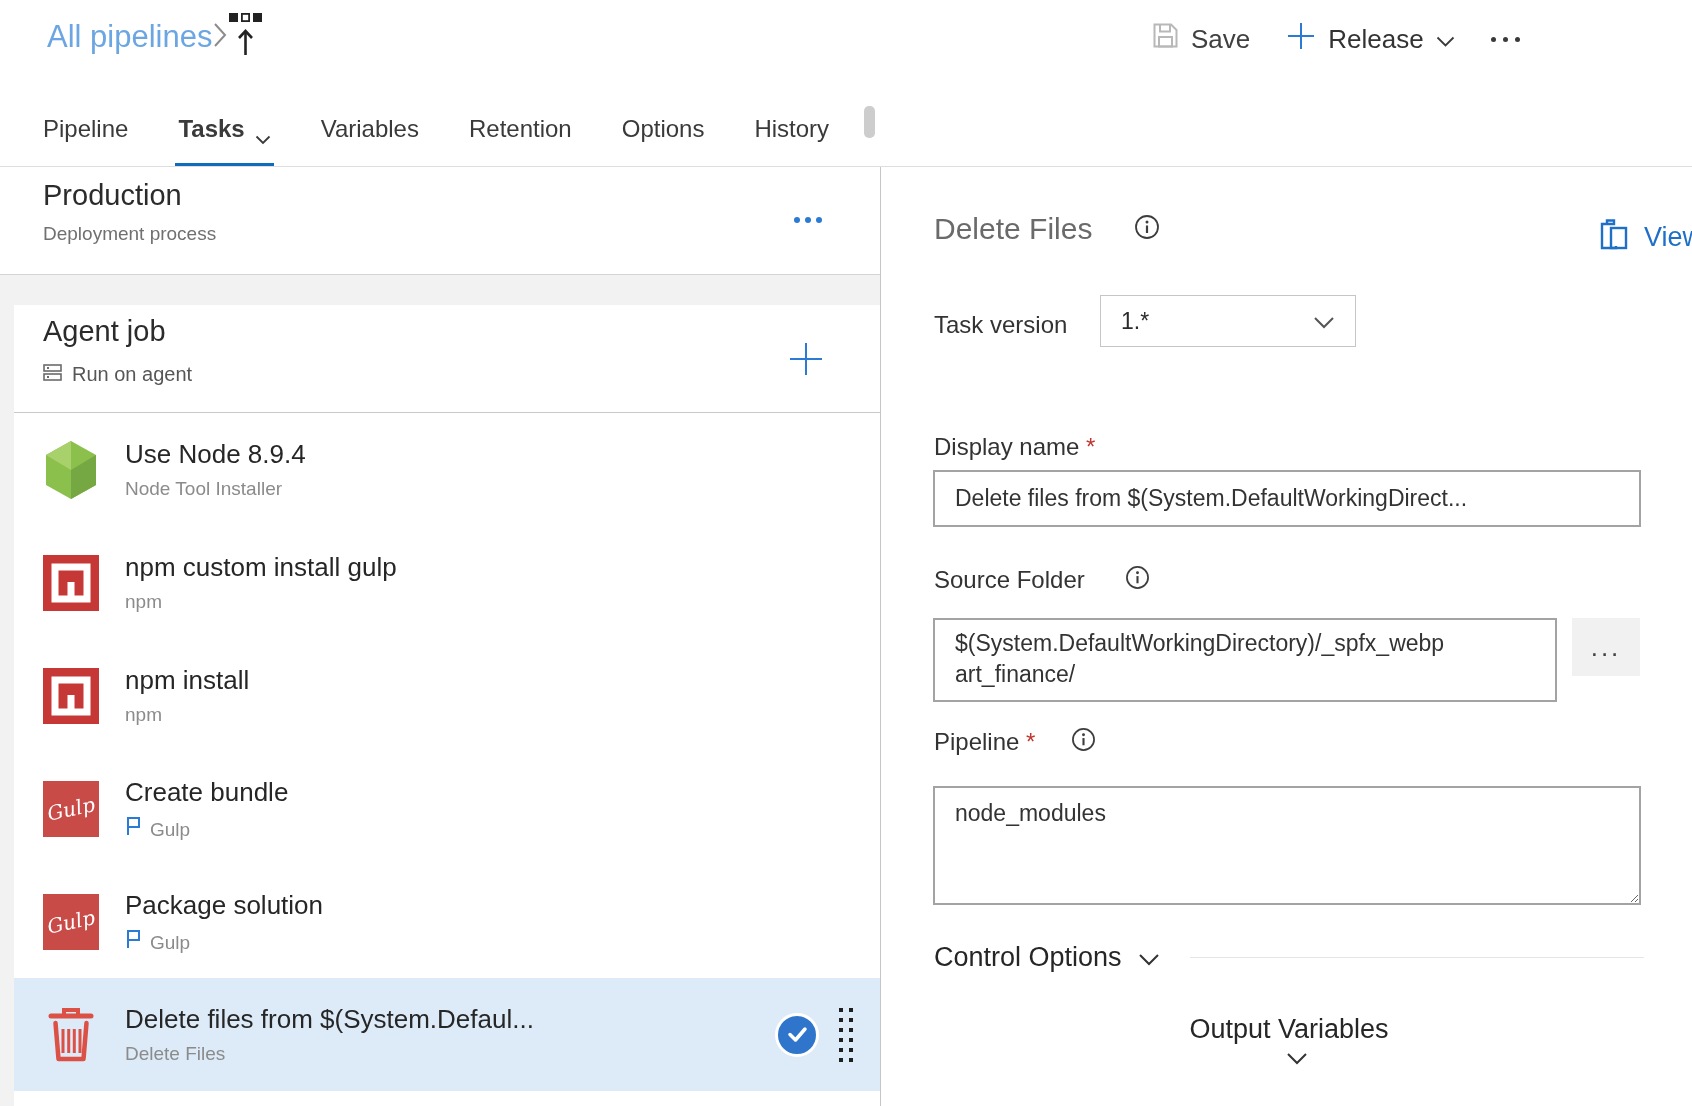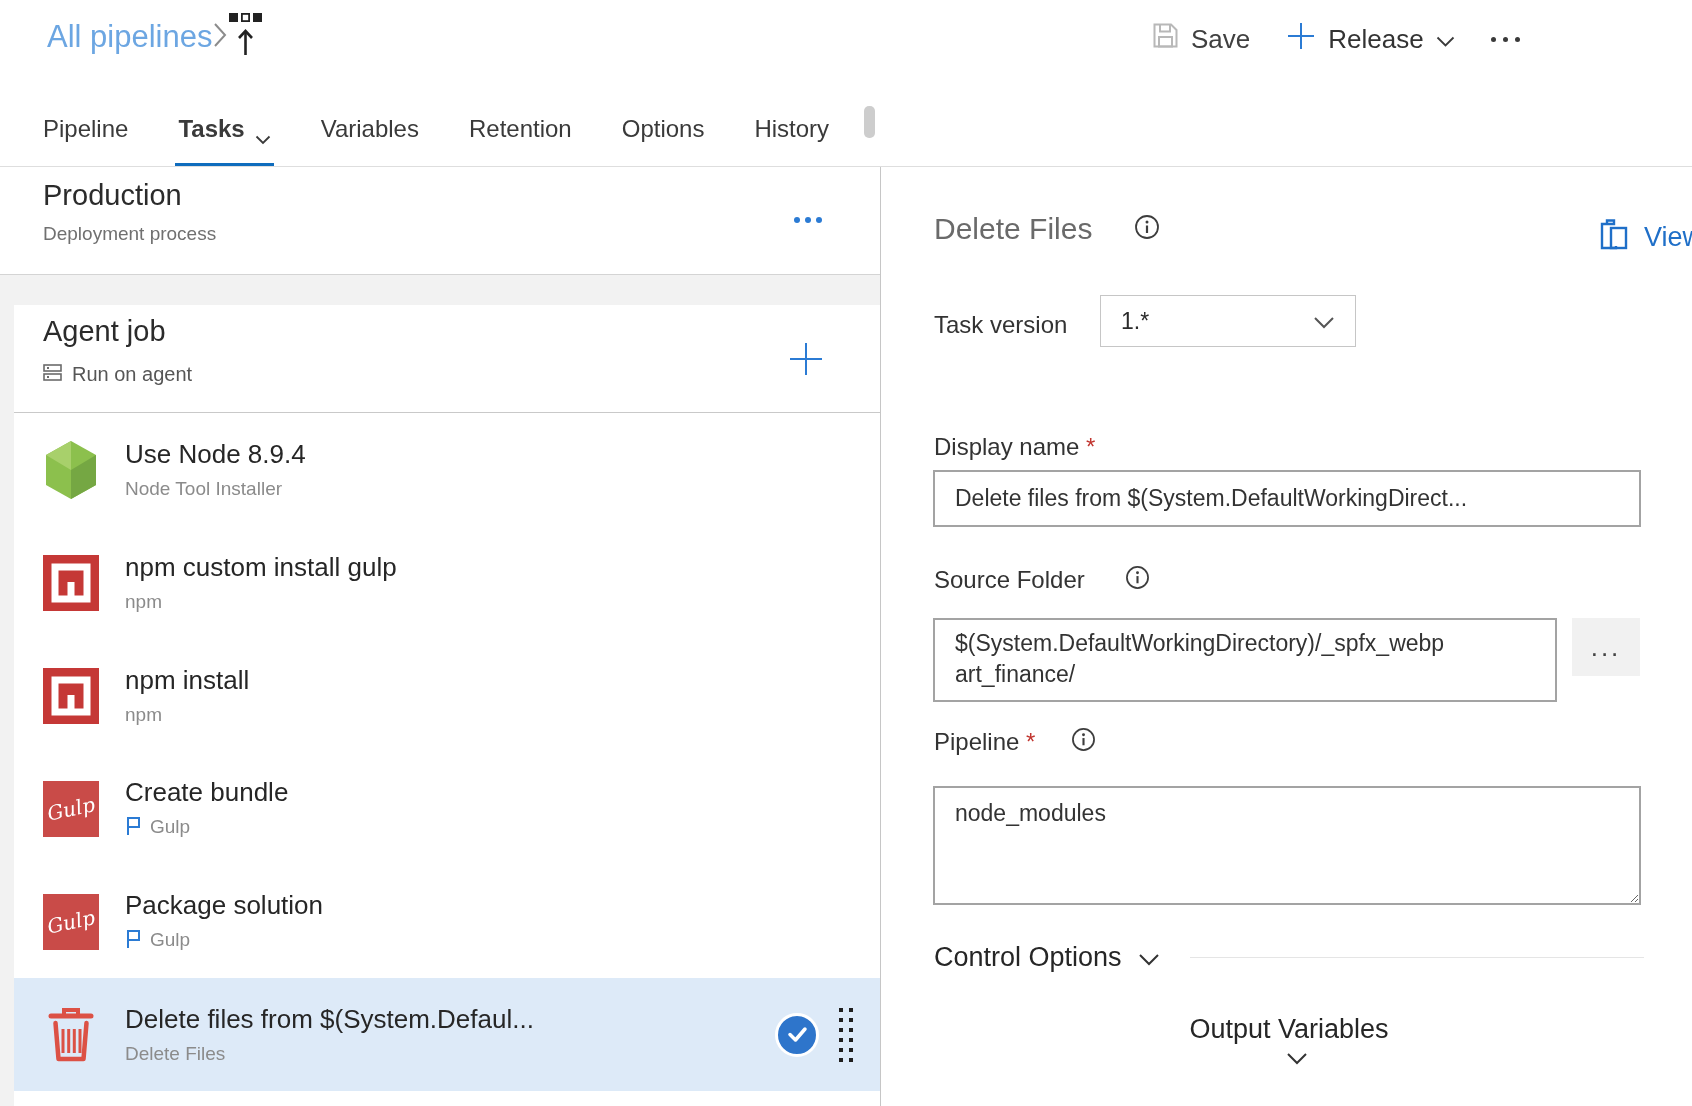--- a/index.html
+++ b/index.html
@@ -37,21 +37,21 @@
   .stage-more i{width:6px;height:6px;border-radius:50%;background:var(--accent);display:block;}
   .agent-card{position:absolute;top:138px;left:14px;right:0;height:108px;background:#fff;border-bottom:1px solid #c9c9c9;}
   .agent-title{position:absolute;top:10px;left:29px;font-size:29px;color:#2b2b2b;}
   .agent-sub{position:absolute;top:58px;left:29px;display:flex;align-items:center;gap:10px;font-size:20px;color:#565656;}
   .agent-add{position:absolute;top:36px;right:56px;cursor:pointer;}
   .task-list{position:absolute;top:246px;left:14px;right:0;bottom:0;background:#fff;}
   .task-row{height:113px;display:flex;align-items:center;padding-left:29px;gap:26px;position:relative;cursor:pointer;}
   .task-row.selected{background:var(--selected_row);}
   .task-icon{width:56px;height:56px;flex:none;display:flex;align-items:center;justify-content:center;}
   .task-title{font-size:26px;color:#262626;white-space:nowrap;}
-  .task-sub{font-size:19px;color:#8b8b8b;margin-top:8px;display:flex;align-items:flex-start;gap:8px;}
+  .task-sub{font-size:19px;color:#8b8b8b;margin-top:8px;display:flex;align-items:flex-end;gap:8px;}
   .sel-check{position:absolute;right:61px;top:50%;transform:translateY(-50%);width:44px;height:44px;border-radius:50%;
              background:#2e75cb;border:3px solid #fff;display:flex;align-items:center;justify-content:center;cursor:pointer;}
   .sel-grip{position:absolute;right:27px;top:50%;transform:translateY(-50%);display:grid;
             grid-template-columns:4px 4px;gap:6px;cursor:grab;}
   .sel-grip i{width:4px;height:4px;background:#1f1f1f;display:block;}
   .lp-scrollthumb{position:absolute;top:106px;left:864px;width:11px;height:32px;background:#cdcdcd;border-radius:5px;cursor:pointer;}
 
   
   .panel-divider{position:absolute;top:167px;left:880px;width:1px;height:939px;background:#c6c6c6;}
 

